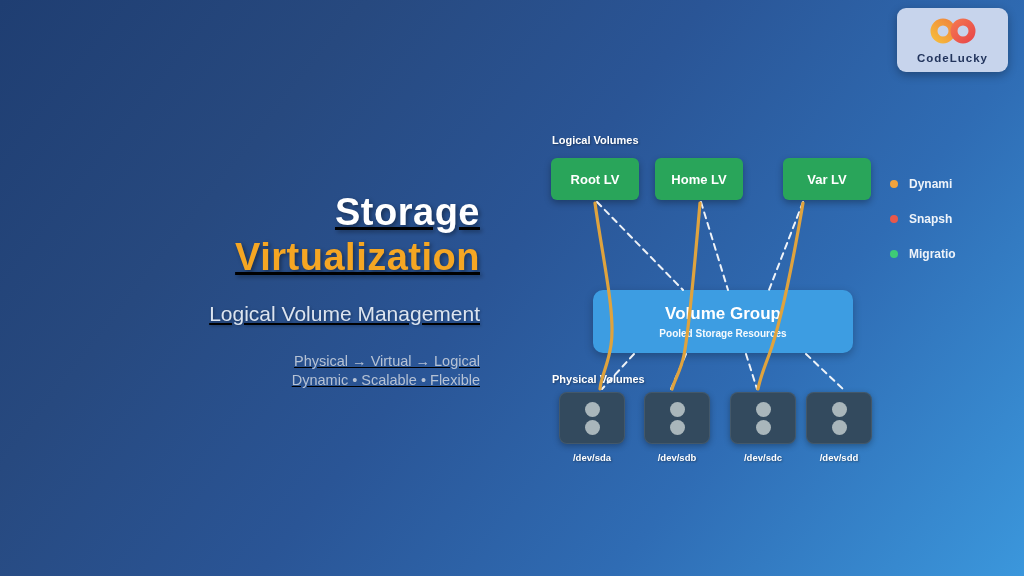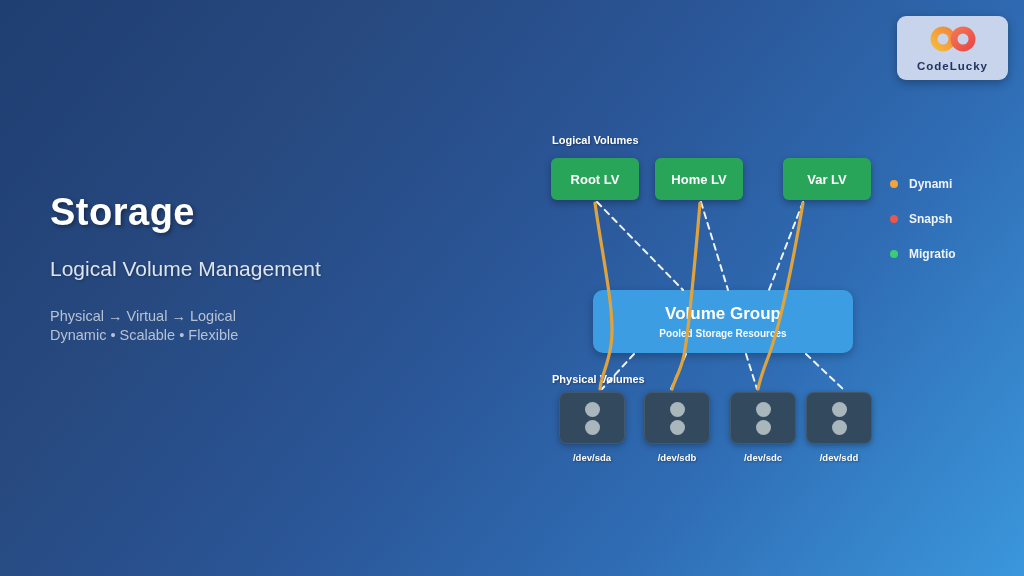--- a/index.html
+++ b/index.html
@@ -3,32 +3,32 @@
 <meta charset="utf-8">
 <title>Storage Virtualization</title>
 <style>
   html,body{margin:0;padding:0;background:#1f3e72;}
   .stage{
     position:relative;width:1024px;height:576px;overflow:hidden;
     font-family:"Liberation Sans",sans-serif;
     background:linear-gradient(128deg,#1f3e72 0%,#27497f 25%,#2a5596 48%,#2f6cb4 72%,#3b97dc 100%);
   }
   
-  .hero{position:absolute;left:50px;top:190px;width:430px;text-align:left;}
+  .hero{position:absolute;left:50px;top:190px;width:430px;text-align:right;text-decoration:underline;}
   .hero .t1,.hero .t2{
     font-size:38px;font-weight:800;line-height:1.18;letter-spacing:.5px;
     text-shadow:2px 2px 4px rgba(0,0,0,.38);
   }
   .hero .t1{color:#ffffff;}
   .hero .t2{color:#f5a623;}
   .hero .subtitle{margin-top:22px;font-size:21px;color:#dce4ef;text-shadow:1px 1px 3px rgba(0,0,0,.3);}
   .hero .tags{margin-top:26px;font-size:14.5px;line-height:1.34;color:#b6c2d4;}
   
   .brand-card{
-    position:absolute;left:897px;top:16px;width:111px;height:64px;border-radius:9px;
+    position:absolute;left:897px;top:8px;width:111px;height:64px;border-radius:9px;
     background:#c7d4ec;box-shadow:0 3px 10px rgba(0,0,0,.3);
     display:flex;flex-direction:column;align-items:center;justify-content:center;gap:6px;
   }
   .brand-name{font-size:11.5px;font-weight:700;color:#22345c;letter-spacing:1px;}
   
   .sec-label{position:absolute;font-size:11px;font-weight:700;color:#ffffff;text-shadow:1px 1px 2px rgba(0,0,0,.35);}
   .lv-label{left:552px;top:134px;}
   .pv-label{left:552px;top:373px;z-index:2;}
   
   .lv-box{
@@ -65,20 +65,21 @@
   
   .connectors{position:absolute;left:0;top:0;width:1024px;height:576px;z-index:3;pointer-events:none;}
 </style>
 </head>
 <body>
 
 <div class="stage">
 
   <section class="hero">
     <div class="t1">Storage</div>
+    <div class="t2">Virtualization</div>
     <div class="subtitle">Logical Volume Management</div>
     <div class="tags">
       <div>Physical → Virtual → Logical</div>
       <div>Dynamic • Scalable • Flexible</div>
     </div>
   </section>
 
   <div class="brand-card">
     <svg width="52" height="30" viewBox="0 0 52 30">
       <defs>

